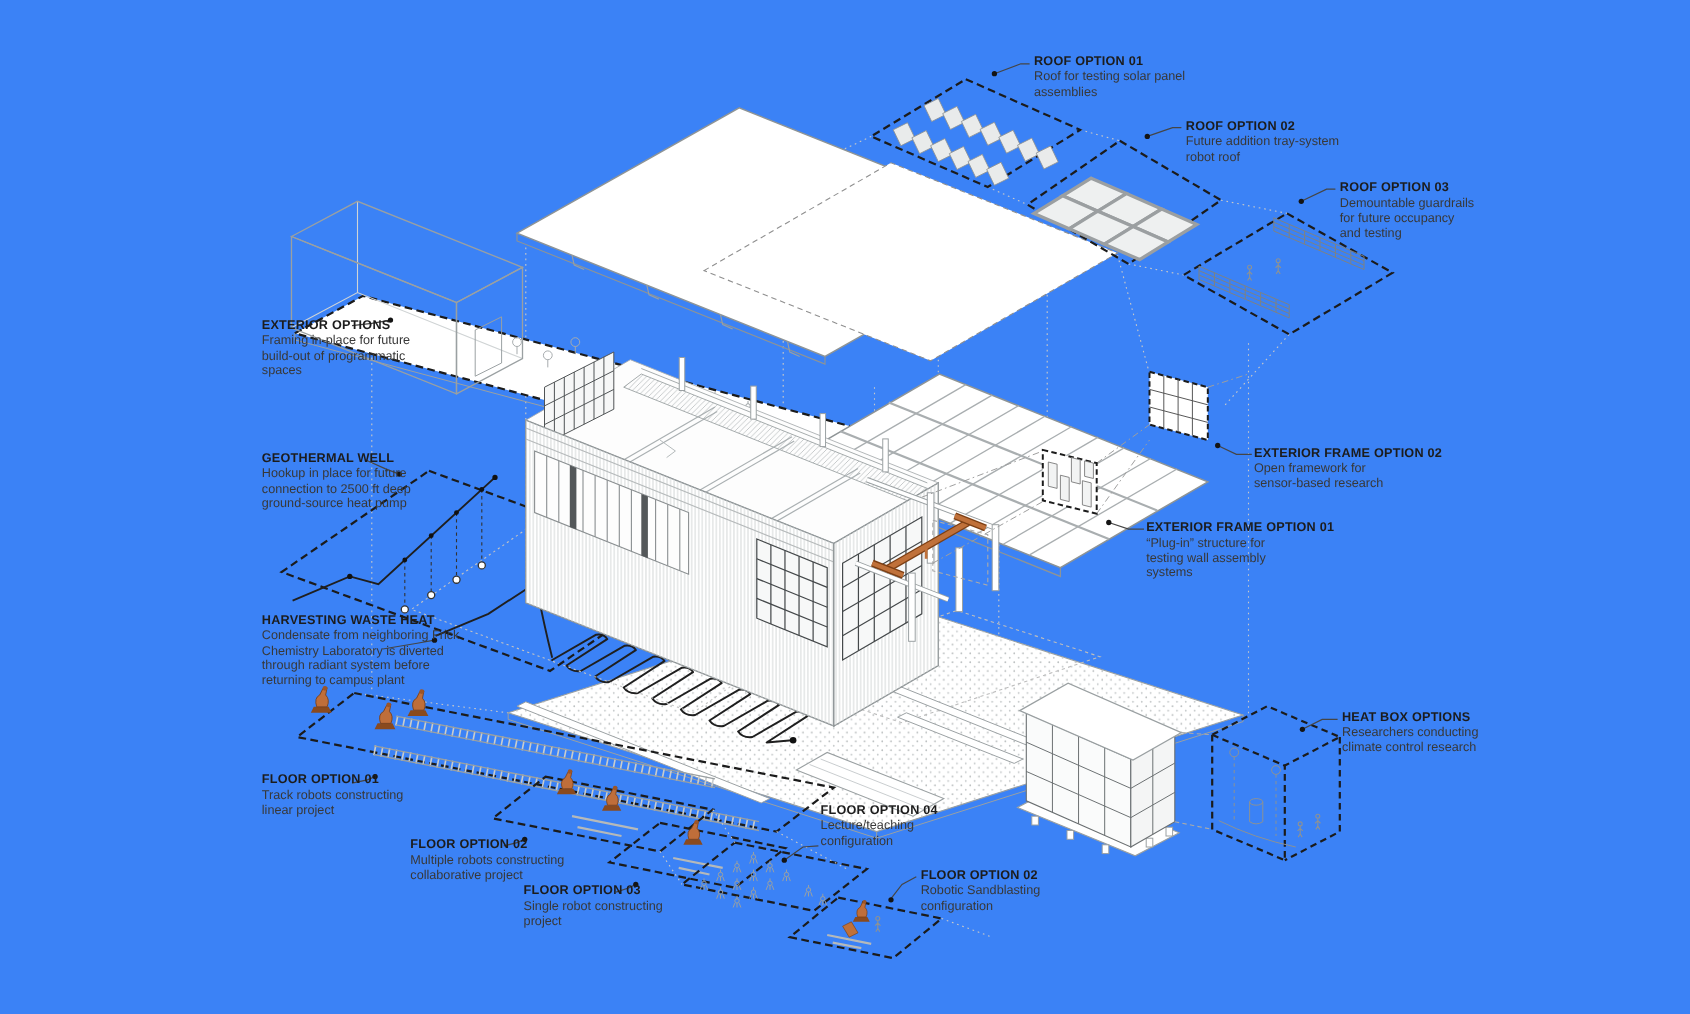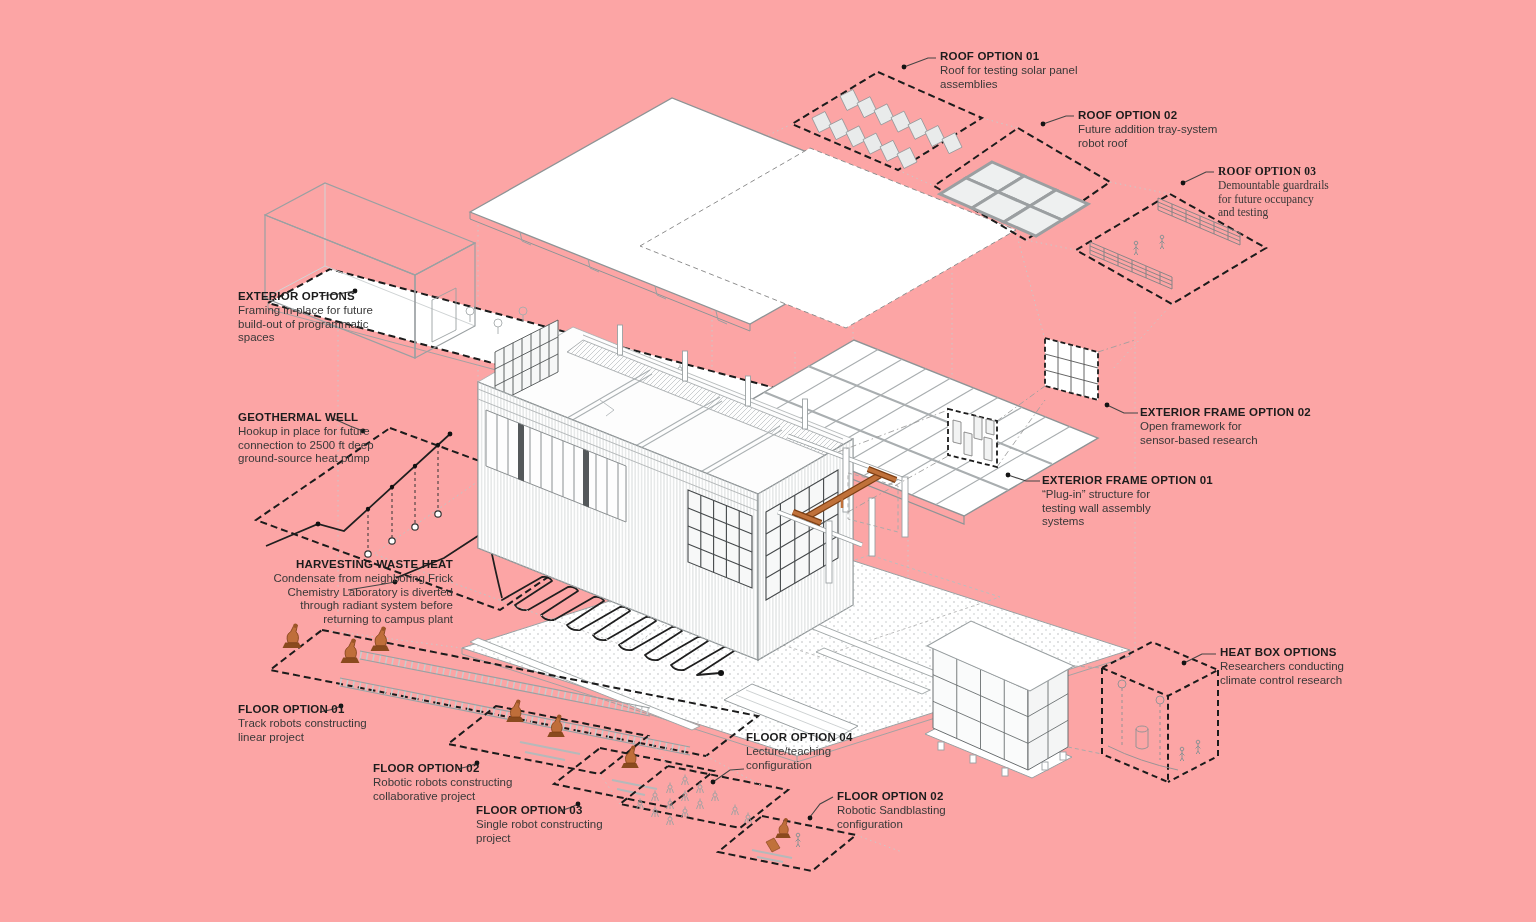--- a/index.html
+++ b/index.html
@@ -1,16 +1,16 @@
 <!DOCTYPE html>
 <html><head>
 <meta charset="utf-8">
 <style>
   html,body{margin:0;padding:0;background:#ffffff;}
-  .stage{position:relative;width:1536px;height:922px;background:#fca5a5;overflow:hidden;
+  .stage{position:relative;width:1536px;height:922px;background:#3b82f6;overflow:hidden;
          font-family:"Liberation Sans", sans-serif;}
   .stage svg{position:absolute;left:0;top:0;}
   .callout{position:absolute;width:200px;color:#222;}
   .c-title{font-size:11.5px;font-weight:700;letter-spacing:.2px;color:#1c1c1c;margin-bottom:2px;}
   .c-desc{font-size:11.5px;line-height:13.5px;color:#383838;white-space:pre-line;}
 </style>
 </head>
 <body>
 
 <div class="stage">
@@ -474,53 +474,53 @@
 <div class="callout" style="left:940px;top:50px;">
   <div class="c-title">ROOF OPTION 01</div>
   <div class="c-desc">Roof for testing solar panel
 assemblies</div>
 </div>
 <div class="callout" style="left:1078px;top:109px;">
   <div class="c-title">ROOF OPTION 02</div>
   <div class="c-desc">Future addition tray-system
 robot roof</div>
 </div>
-<div class="callout" style="left:1218px;top:165px;font-family:Liberation Serif, serif;">
+<div class="callout" style="left:1218px;top:165px;">
   <div class="c-title">ROOF OPTION 03</div>
   <div class="c-desc">Demountable guardrails
 for future occupancy
 and testing</div>
 </div>
 <div class="callout" style="left:238px;top:290px;">
   <div class="c-title">EXTERIOR OPTIONS</div>
   <div class="c-desc">Framing in-place for future
 build-out of programmatic
 spaces</div>
 </div>
 <div class="callout" style="left:238px;top:411px;">
   <div class="c-title">GEOTHERMAL WELL</div>
   <div class="c-desc">Hookup in place for future
 connection to 2500 ft deep
 ground-source heat pump</div>
 </div>
-<div class="callout" style="left:238px;top:558px;width:215px;text-align:right;">
+<div class="callout" style="left:238px;top:558px;width:215px;">
   <div class="c-title">HARVESTING WASTE HEAT</div>
   <div class="c-desc">Condensate from neighboring Frick
 Chemistry Laboratory is diverted
 through radiant system before
 returning to campus plant</div>
 </div>
 <div class="callout" style="left:238px;top:703px;">
   <div class="c-title">FLOOR OPTION 01</div>
   <div class="c-desc">Track robots constructing
 linear project</div>
 </div>
 <div class="callout" style="left:373px;top:762px;">
   <div class="c-title">FLOOR OPTION 02</div>
-  <div class="c-desc">Robotic robots constructing
+  <div class="c-desc">Multiple robots constructing
 collaborative project</div>
 </div>
 <div class="callout" style="left:476px;top:804px;">
   <div class="c-title">FLOOR OPTION 03</div>
   <div class="c-desc">Single robot constructing
 project</div>
 </div>
 <div class="callout" style="left:746px;top:731px;">
   <div class="c-title">FLOOR OPTION 04</div>
   <div class="c-desc">Lecture/teaching

